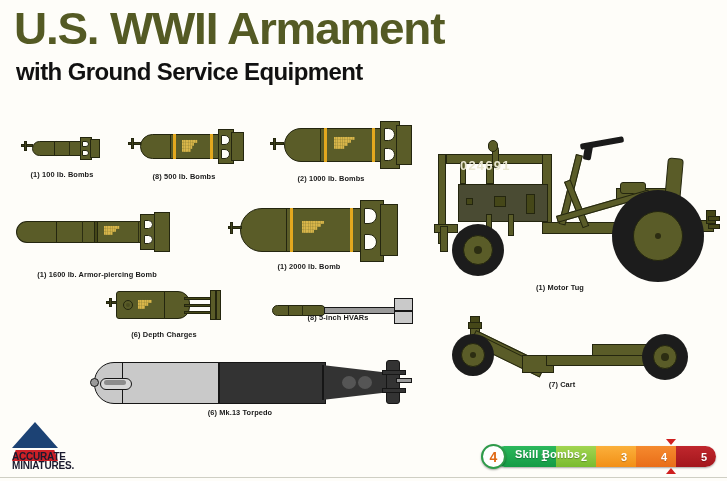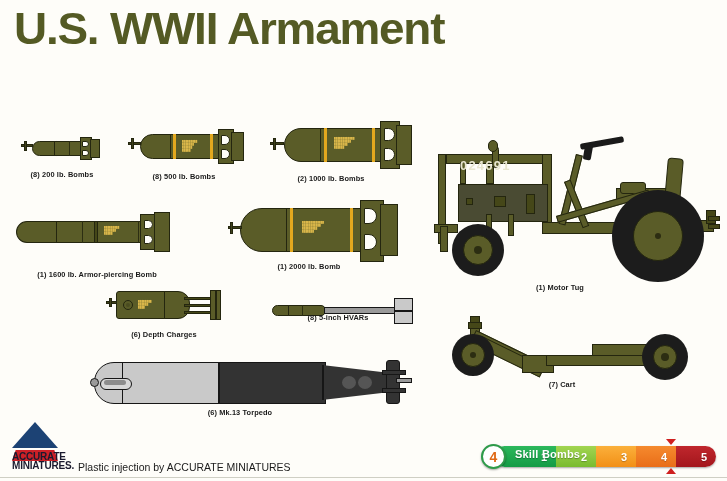--- a/index.html
+++ b/index.html
@@ -116,33 +116,34 @@
   }
   .mark.down{border-top:6px solid #cf1f1f;top:-5px;}
   .mark.up{border-bottom:6px solid #cf1f1f;top:24px;}
 </style>
 </head>
 <body>
 
 <div id="page">
 
   <div class="title">U.S. WWII Armament</div>
+  <div class="subtitle">with Ground Service Equipment</div>
 
   <div class="grp" style="left:16px;top:134px;width:92px;height:28px;">
     <div class="nose" style="left:16px;top:7px;width:26px;height:15px;border-radius:13px 2px 2px 13px;"></div>
     <div class="bbody" style="left:38px;top:7px;width:28px;height:15px;"></div>
     <div class="lug" style="left:5px;top:10px;width:12px;height:3px;"></div>
     <div class="lug" style="left:8px;top:7px;width:3px;height:10px;"></div>
     <div class="dkline" style="left:53px;top:7px;width:1px;height:15px;"></div>
     <div class="fin" style="left:64px;top:3px;width:12px;height:23px;"></div>
     <div class="fin" style="left:74px;top:5px;width:10px;height:19px;"></div>
     <div class="finhole" style="left:66px;top:7px;width:7px;height:6px;border-radius:0 4px 4px 0;"></div>
     <div class="finhole" style="left:66px;top:16px;width:7px;height:6px;border-radius:0 4px 4px 0;"></div>
   </div>
-  <div class="cap" style="left:6px;top:170px;width:112px;">(8) 200 lb. Bombs</div>
+  <div class="cap" style="left:6px;top:170px;width:112px;">(1) 100 lb. Bombs</div>
 
   <div class="grp" style="left:126px;top:126px;width:124px;height:42px;">
     <div class="nose" style="left:14px;top:8px;width:34px;height:25px;border-radius:16px 3px 3px 16px;"></div>
     <div class="bbody" style="left:44px;top:8px;width:50px;height:25px;"></div>
     <div class="lug" style="left:2px;top:16px;width:13px;height:3px;"></div>
     <div class="lug" style="left:5px;top:12px;width:3px;height:11px;"></div>
     <div class="vband" style="left:47px;top:8px;width:3px;height:25px;"></div>
     <div class="vband" style="left:84px;top:8px;width:3px;height:25px;"></div>
     <div class="stencil" style="left:56px;top:15px;">█████████
 ███████
@@ -316,21 +317,20 @@
     <div class="hub2" style="left:215px;top:41px;width:8px;height:8px;background:#2c2d12;"></div>
   </div>
   <div class="cap" style="left:522px;top:380px;width:80px;">(7) Cart</div>
 
   <div style="position:absolute;left:12px;top:422px;width:50px;height:46px;">
     <div class="logo-tri" style="left:0px;top:0px;"></div>
     <div class="logo-bar" style="left:0px;top:28px;"></div>
   </div>
   <div class="logo-txt" style="left:12px;top:452px;">ACCURATE</div>
   <div class="logo-txt" style="left:12px;top:461px;">MINIATURES.</div>
-  <div class="tagline" style="left:78px;top:461px;">Plastic injection by ACCURATE MINIATURES</div>
 
   <div class="footline"></div>
 
   <div id="skill">
     <div class="skill-track">
       <div class="sk-seg" style="flex:1.55;background:linear-gradient(#2cb85c,#149b45);">
         <span>1</span>
       </div>
       <div class="sk-seg" style="flex:1;background:linear-gradient(#a2d551,#79bb2f);">
         <span>2</span>

